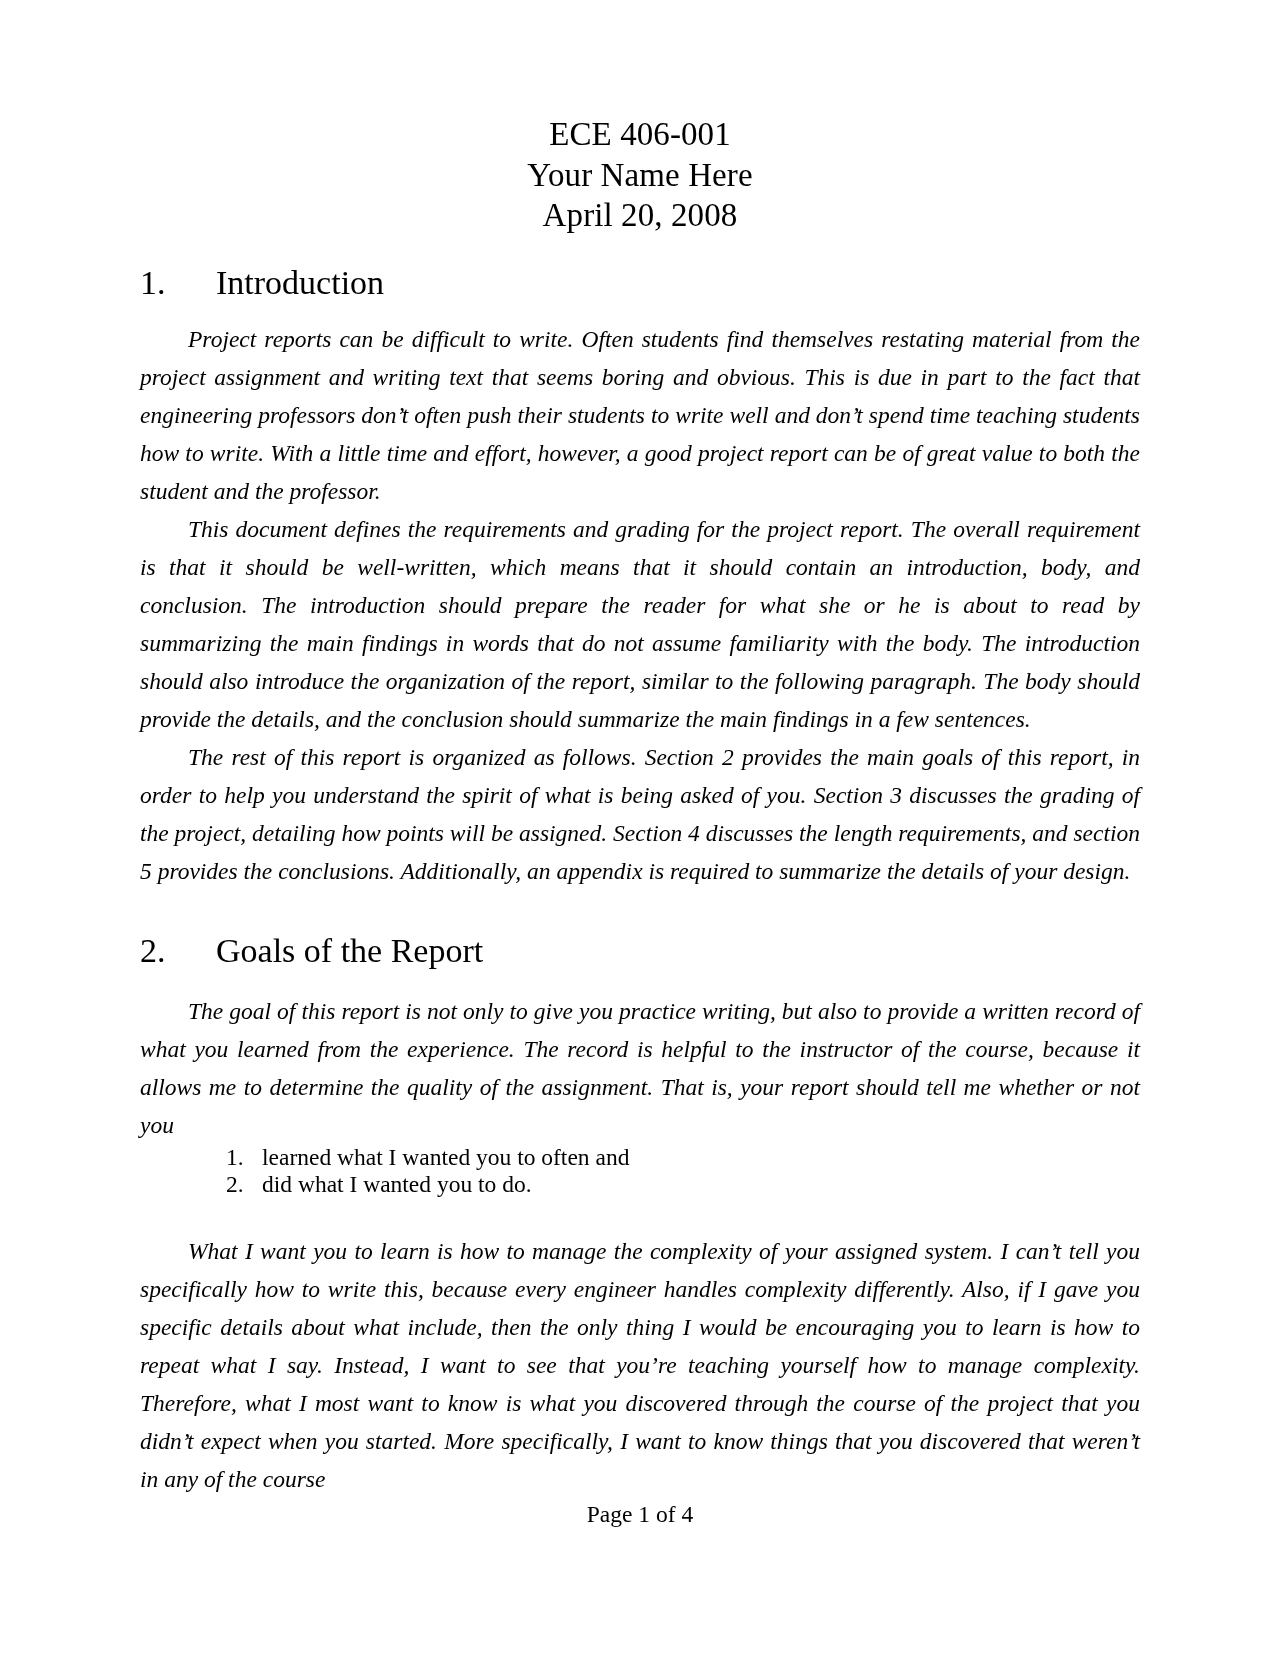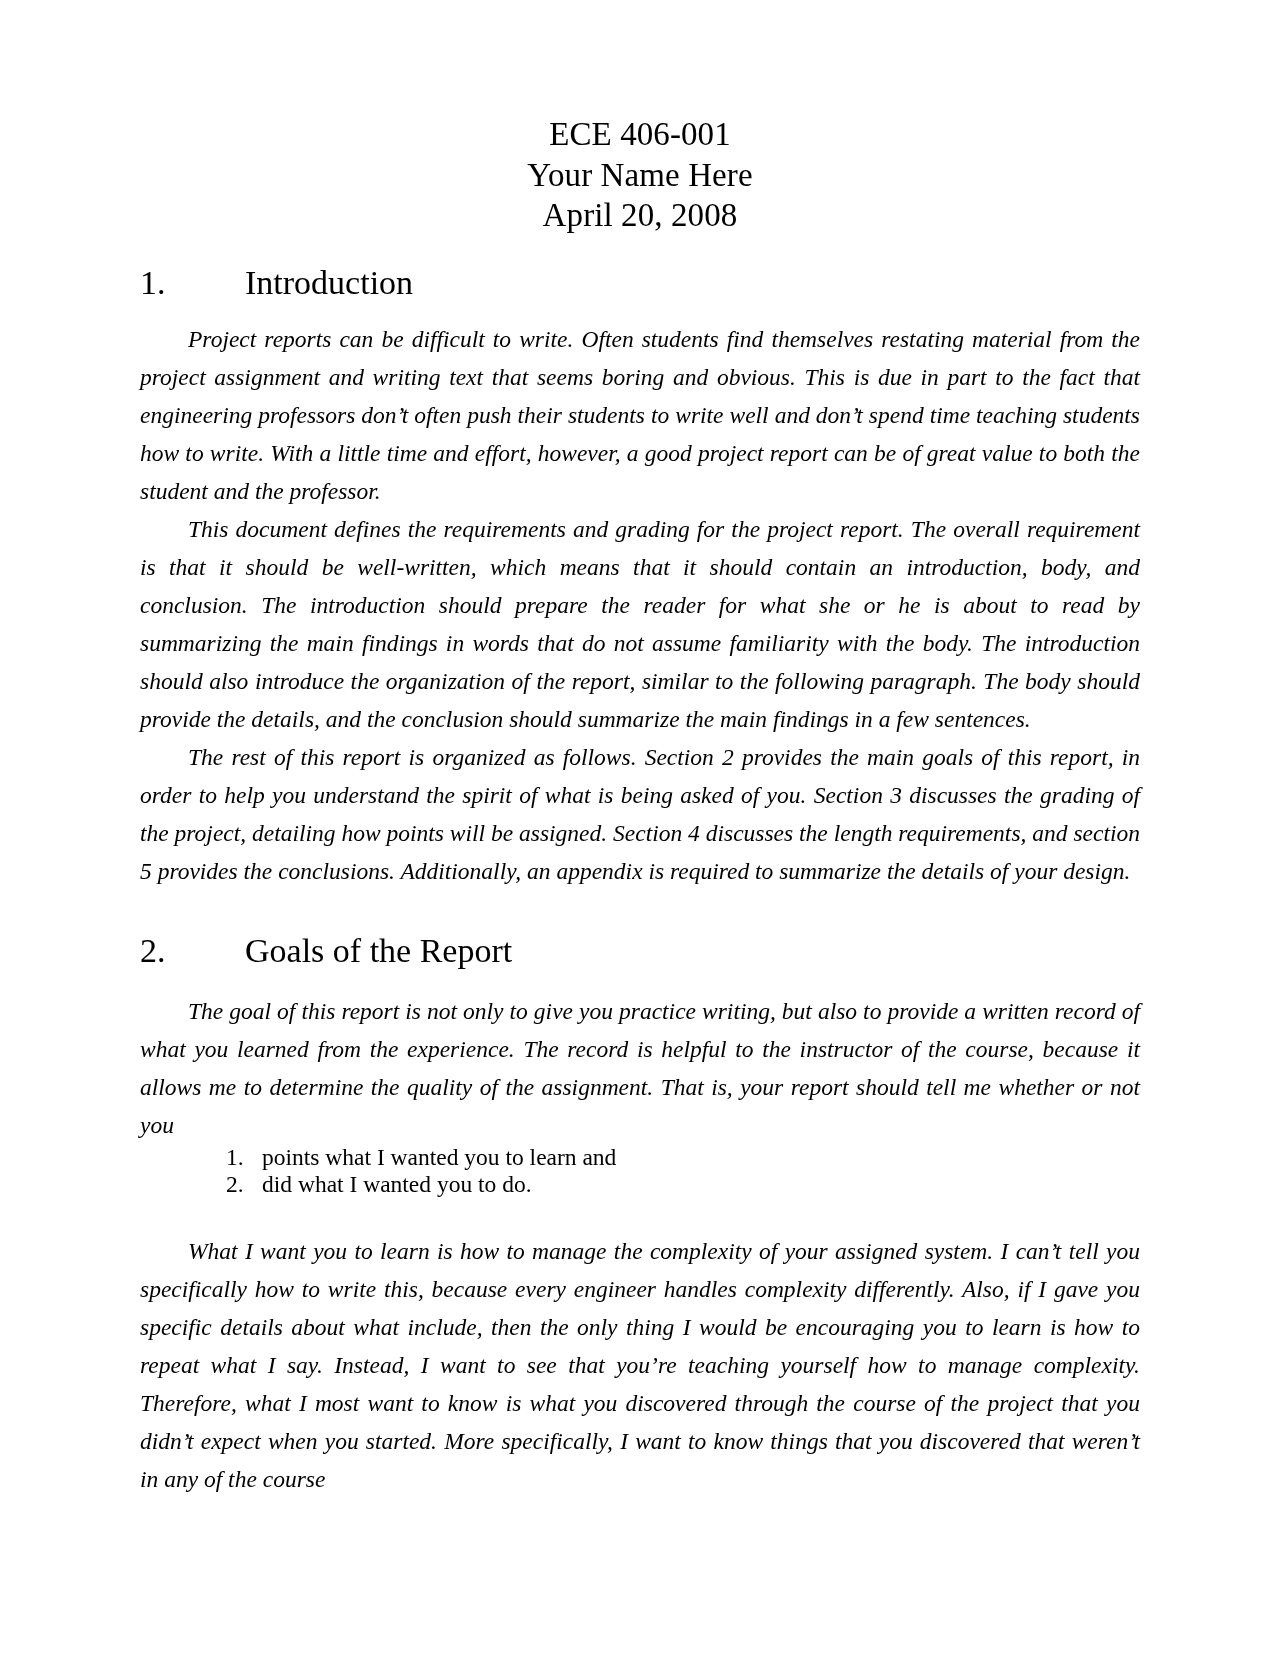--- a/index.html
+++ b/index.html
@@ -39,21 +39,20 @@
     font-size: 34px;
     line-height: 42px;
     margin: 18px 0 16px 0;
   }
   .section-heading .sec-num {
     width: 76px;
     flex: 0 0 76px;
   }
   .section-heading .sec-title {
     flex: 1 1 auto;
-    margin-left: 29px;
   }
   #heading-goals {
     margin-top: 40px;
     margin-bottom: 20px;
   }
   
   p.body-par {
     font-size: 23.5px;
     line-height: 38px;
     margin: 0;
@@ -120,26 +119,27 @@
   <div class="section-heading" id="heading-goals">
     <span class="sec-num">2.</span>
     <span class="sec-title">Goals of the Report</span>
   </div>
 
   <p class="body-par">The goal of this report is not only to give you practice writing, but also to provide a written record of what you learned from the experience.  The record is helpful to the instructor of the course, because it allows me to determine the quality of the assignment.  That is, your report should tell me whether or not you</p>
 
   <ol class="goal-list">
     <li>
       <span class="li-num">1.</span>
-      <span class="li-text">points what I wanted you to learn and</span>
+      <span class="li-text">learned what I wanted you to often and</span>
     </li>
     <li>
       <span class="li-num">2.</span>
       <span class="li-text">did what I wanted you to do.</span>
     </li>
   </ol>
 
   <div class="list-gap"></div>
 
   <p class="body-par">What I want you to learn is how to manage the complexity of your assigned system.  I can’t tell you specifically how to write this, because every engineer handles complexity differently.  Also, if I gave you specific details about what include, then the only thing I would be encouraging you to learn is how to repeat what I say.  Instead, I want to see that you’re teaching yourself how to manage complexity.   Therefore, what I most want to know is what you discovered through the course of the project that you didn’t expect when you started.  More specifically, I want to know things that you discovered that weren’t in any of the course</p>
 
+  <div class="page-footer">Page 1 of 4</div>
 
 </div>
 
 </body></html>

